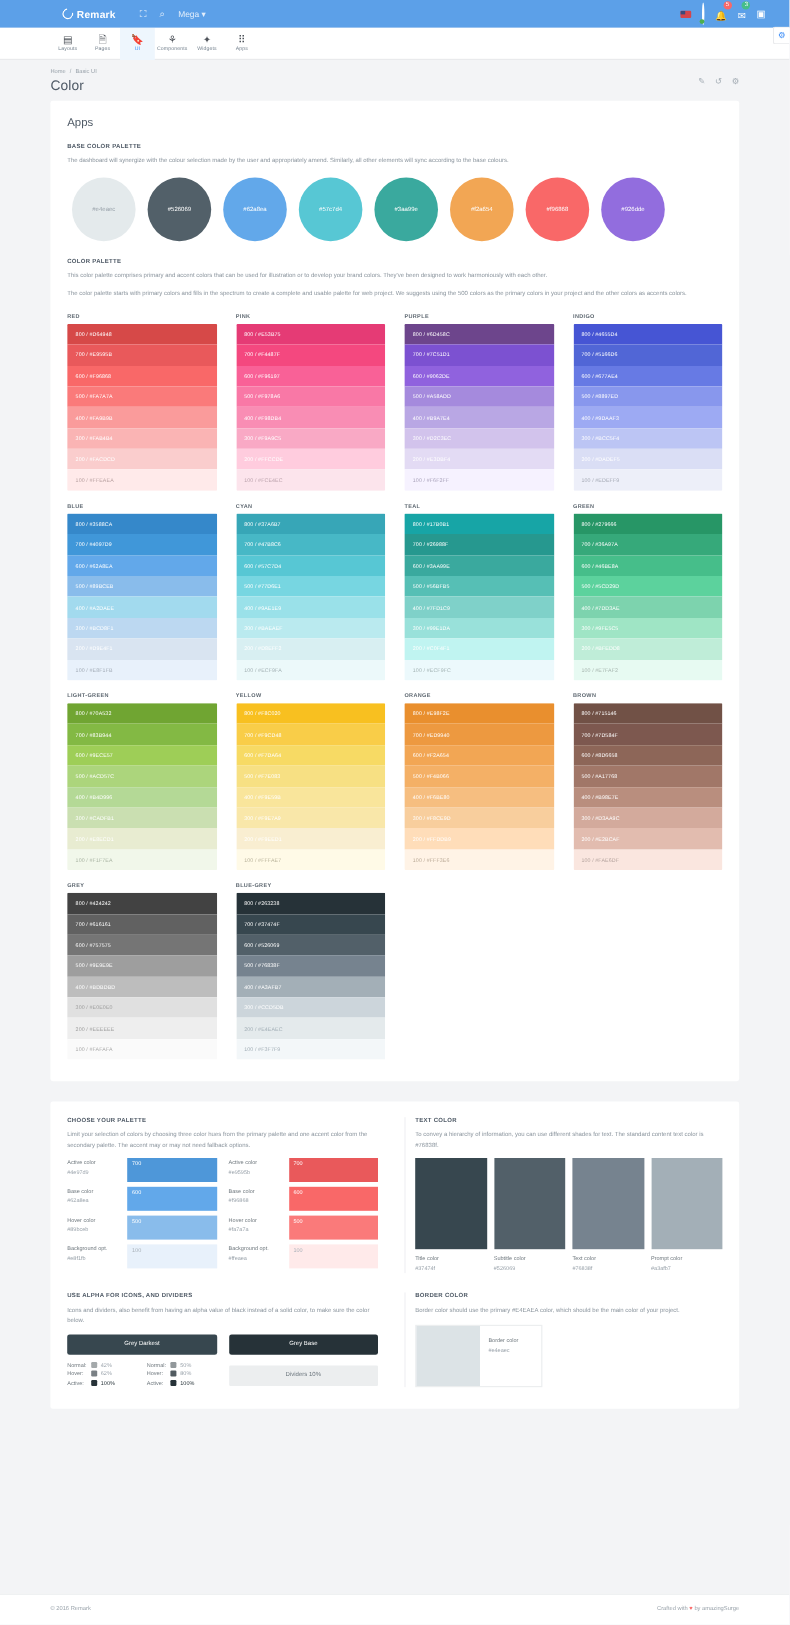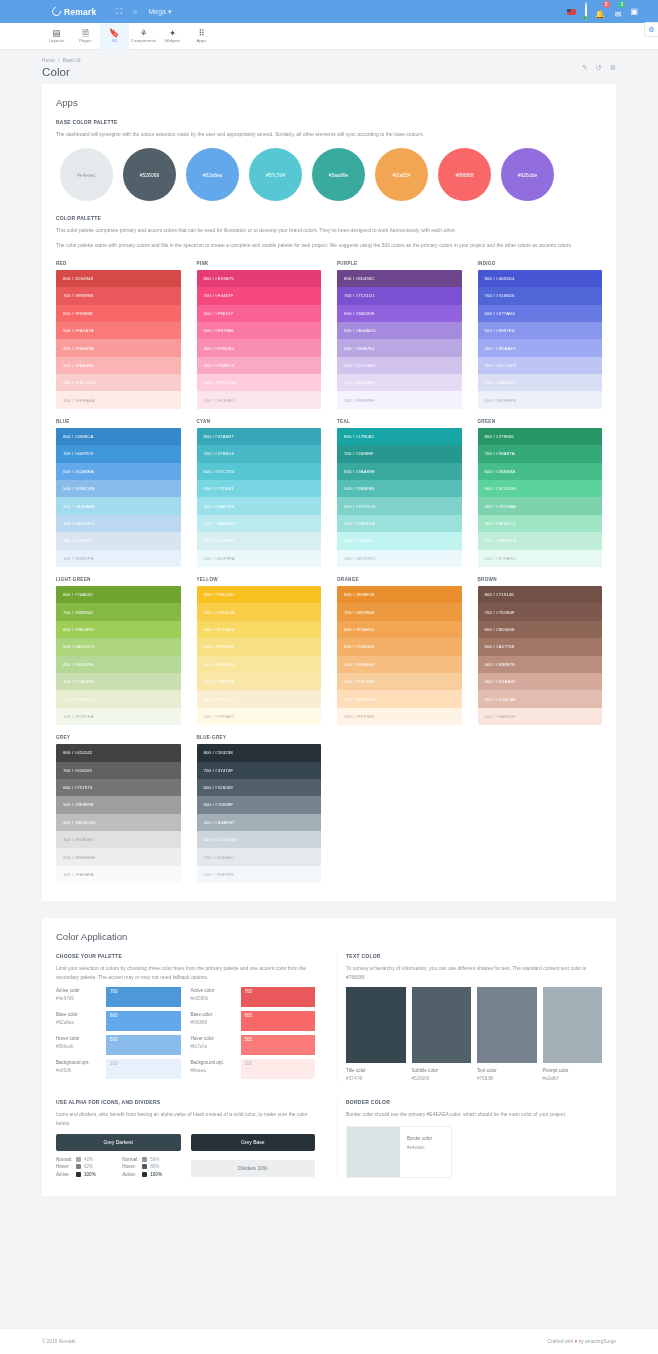--- a/index.html
+++ b/index.html
@@ -434,21 +434,20 @@
           <div class="swatch" style="background: rgb(228, 234, 236); color: rgb(163, 175, 183);">200 / #E4EAEC</div>
           <div class="swatch" style="background: rgb(243, 247, 249); color: rgb(163, 175, 183);">100 / #F3F7F9</div>
         </div>
       </div>
     </div>
 </div>
 
 <div class="spacer"></div>
 
 <div class="card pad">
-  <div class="card-title">Color Application</div>
 
   <div class="two-col">
     <div class="appl-left">
       <div class="sub-head">CHOOSE YOUR PALETTE</div>
       <div class="desc">Limit your selection of colors by choosing three color hues from the primary palette and one accent color from the secondary palette. The accent may or may not need fallback options.</div>
       <div class="pal-pair" id="palpair">
           <div class="pal-rows">
             <div class="pal-row">
               <div class="pal-row-lbl">
                 <span class="t1">Active color</span>

